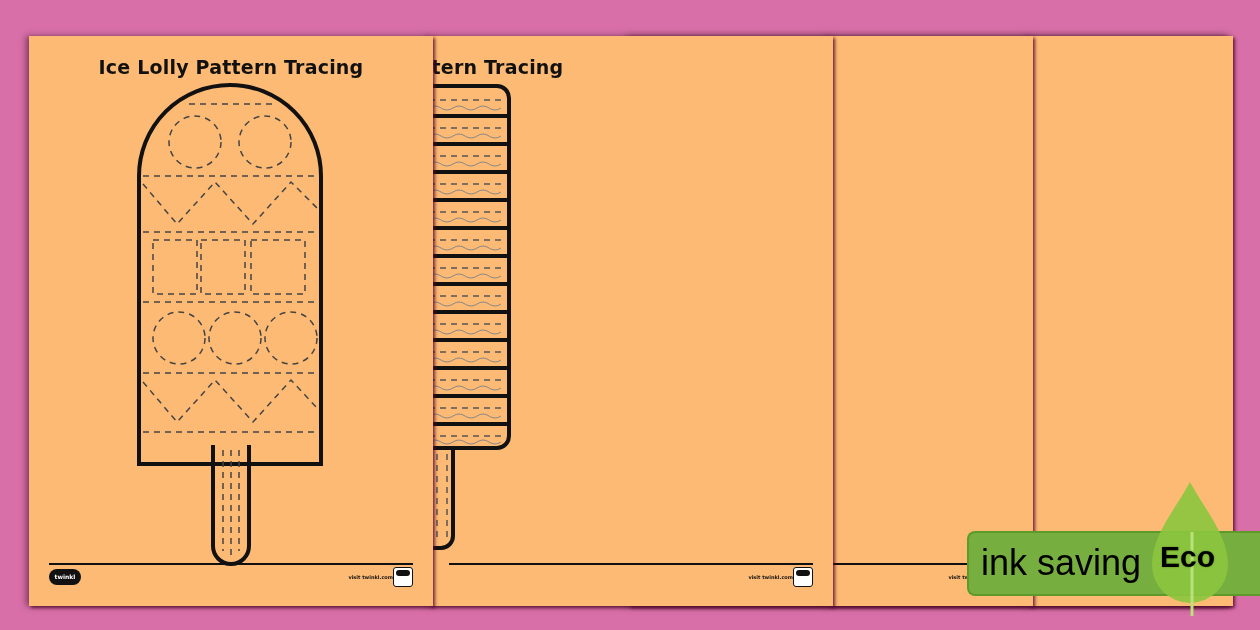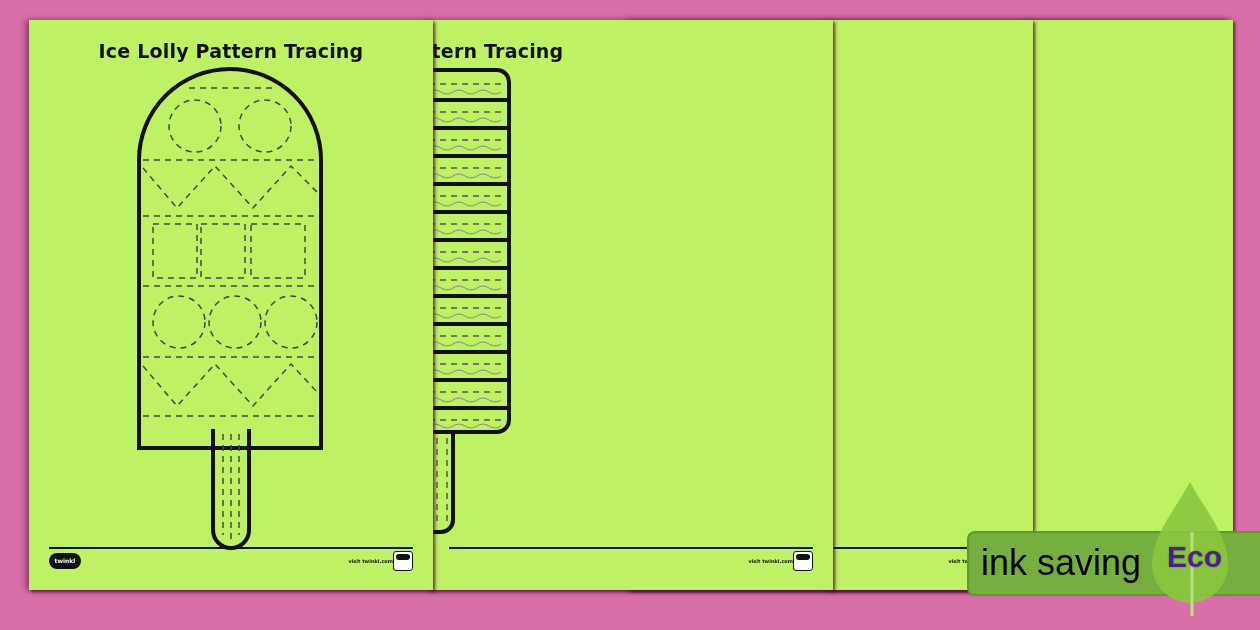--- a/index.html
+++ b/index.html
@@ -3,22 +3,22 @@
 <meta charset="utf-8">
 <style>
   html, body { margin:0; padding:0; }
   body {
     width:1260px; height:630px; overflow:hidden;
     background:#D86FA8;
     position:relative;
     font-family:"DejaVu Sans", sans-serif;
   }
   .page {
-    position:absolute; top:20px; height:570px; width:404px;
-    background:#bef264;
+    position:absolute; top:36px; height:570px; width:404px;
+    background:#fdba74;
     box-shadow: -3px 0 6px rgba(60,20,40,0.55), 2px 2px 3px rgba(90,10,50,0.8);
     overflow:hidden;
   }
   .page .title {
     position:absolute; top:20px; left:0; width:404px; text-align:center;
     font-family:"DejaVu Sans", sans-serif; font-weight:bold; font-size:19px;
     color:#111; letter-spacing:0.2px;
   }
   .page svg.art { position:absolute; left:0; top:0; }
   .page .footer-line {
@@ -47,22 +47,22 @@
     box-sizing:border-box;
   }
   .eco .ink {
     position:absolute; left:12px; top:9px;
     color:#000000; font-family:"Liberation Sans", sans-serif; font-size:36px;
   }
   .leaf {
     position:absolute; left:1150px; top:480px; width:80px; height:140px;
   }
   .eco-label {
-    position:absolute; left:1160px; top:540px; width:62px; text-align:right;
-    color:#4c1d95; font-family:"Liberation Sans", sans-serif; font-weight:bold; font-size:30px;
+    position:absolute; left:1160px; top:540px; width:62px; text-align:left;
+    color:#000000; font-family:"Liberation Sans", sans-serif; font-weight:bold; font-size:30px;
     text-shadow:0 0 2px rgba(40,90,10,0.6);
   }
 </style>
 </head>
 <body>
 
 <div class="page" style="left:29px; z-index:5;">
   <div class="title">Ice Lolly Pattern Tracing</div>
   <svg class="art" width="404" height="570" viewBox="0 0 404 570">
     <g fill="none" stroke="#111" stroke-width="4">

